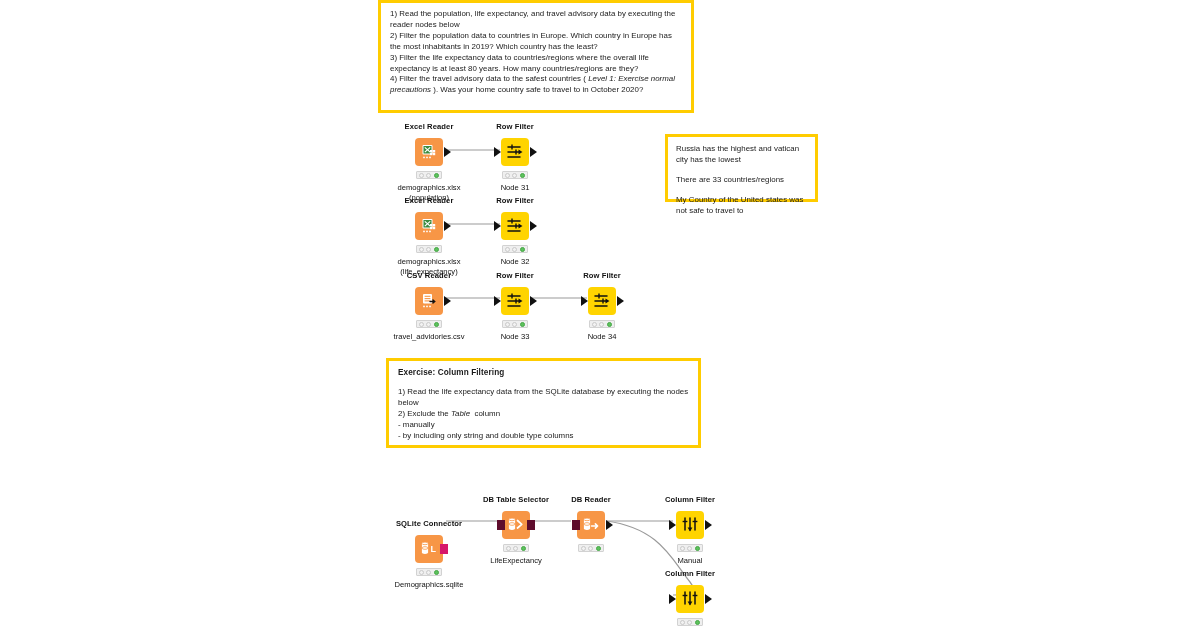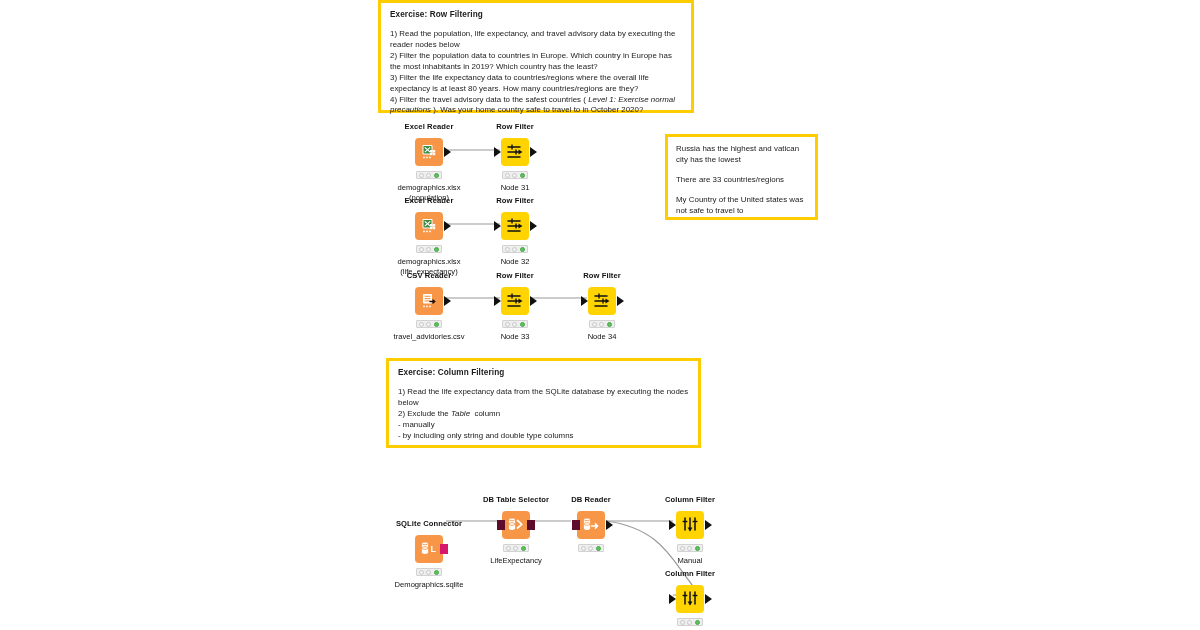--- a/index.html
+++ b/index.html
@@ -142,30 +142,29 @@
     <line x1="446" y1="521" x2="497" y2="521" stroke="#9a9a9a" stroke-width="1.2"></line>
 
     <line x1="533" y1="521" x2="571" y2="521" stroke="#9a9a9a" stroke-width="1.2"></line>
 
     <line x1="606" y1="521" x2="673" y2="521" stroke="#9a9a9a" stroke-width="1.2"></line>
 
     <path d="M 606 521 C 660 528, 672 560, 690 582 C 698 592, 690 595, 673 595" fill="none" stroke="#9a9a9a" stroke-width="1.2"></path>
   </svg>
 
   <div class="annotation" style="left:378px; top:0px; width:316px; height:113px;">
-    <div class="ann-title">Exercise: Row Filtering</div>
     <div class="ann-line">1) Read the population, life expectancy, and travel advisory data by executing the reader nodes below</div>
     <div class="ann-line">2) Filter the population data to countries in Europe. Which country in Europe has the most inhabitants in 2019? Which country has the least?</div>
     <div class="ann-line">3) Filter the life expectancy data to countries/regions where the overall life expectancy is at least 80 years. How many countries/regions are they?</div>
     <div class="ann-line">
       <span>4) Filter the travel advisory data to the safest countries ( </span><i>Level 1: Exercise normal precautions</i><span> ). Was your home country safe to travel to in October 2020?</span>
     </div>
   </div>
 
-  <div class="annotation" style="left:665px; top:134px; width:153px; height:86px; padding:7px 8px;">
+  <div class="annotation" style="left:665px; top:134px; width:153px; height:68px; padding:7px 8px;">
     <div class="ann-line">Russia has the highest and vatican city has the lowest</div>
     <div class="ann-line spaced">There are 33 countries/regions</div>
     <div class="ann-line spaced">My Country of the United states was not safe to travel to</div>
   </div>
 
   <div class="annotation" style="left:378px; top:358px; width:315px; height:90px;margin-left:8px;">
     <div class="ann-title">Exercise: Column Filtering</div>
     <div class="ann-line">1) Read the life expectancy data from the SQLite database by executing the nodes below</div>
     <div class="ann-line">
       <span>2) Exclude the </span><i>Table</i><span>&nbsp; column</span>

